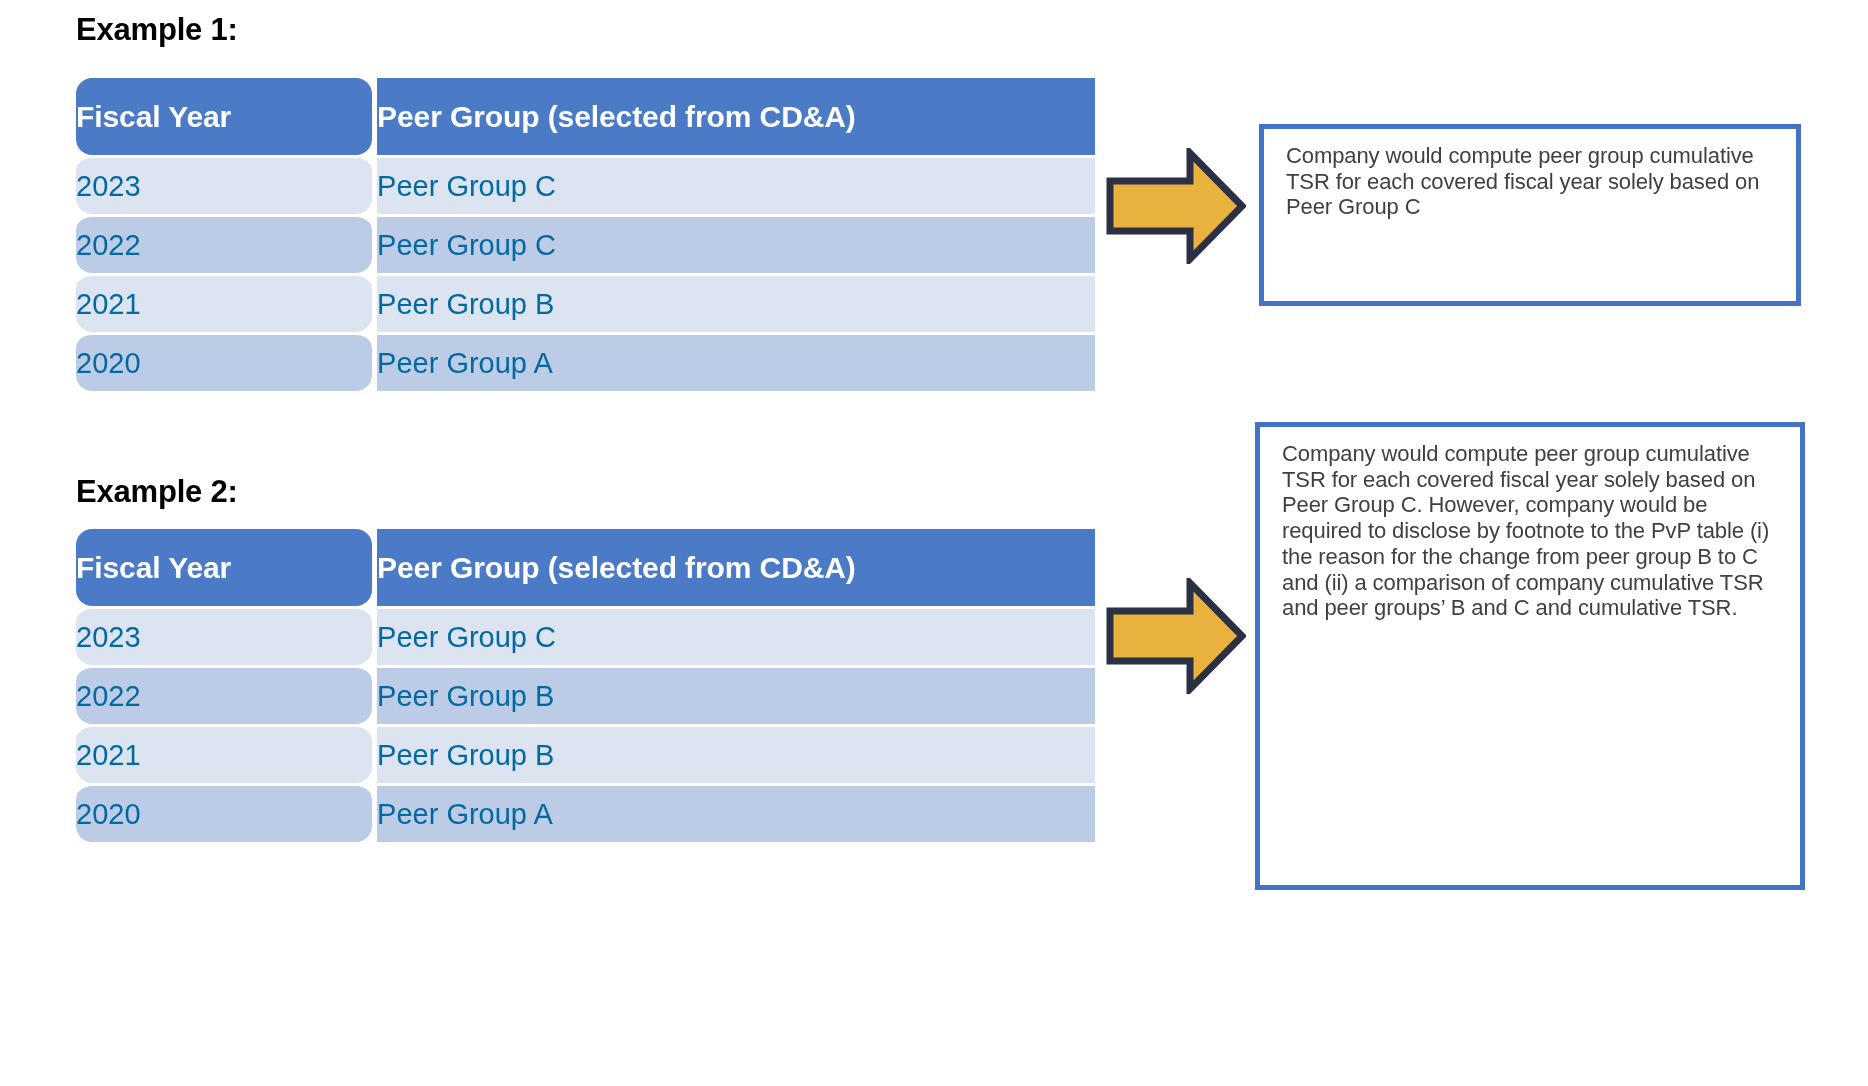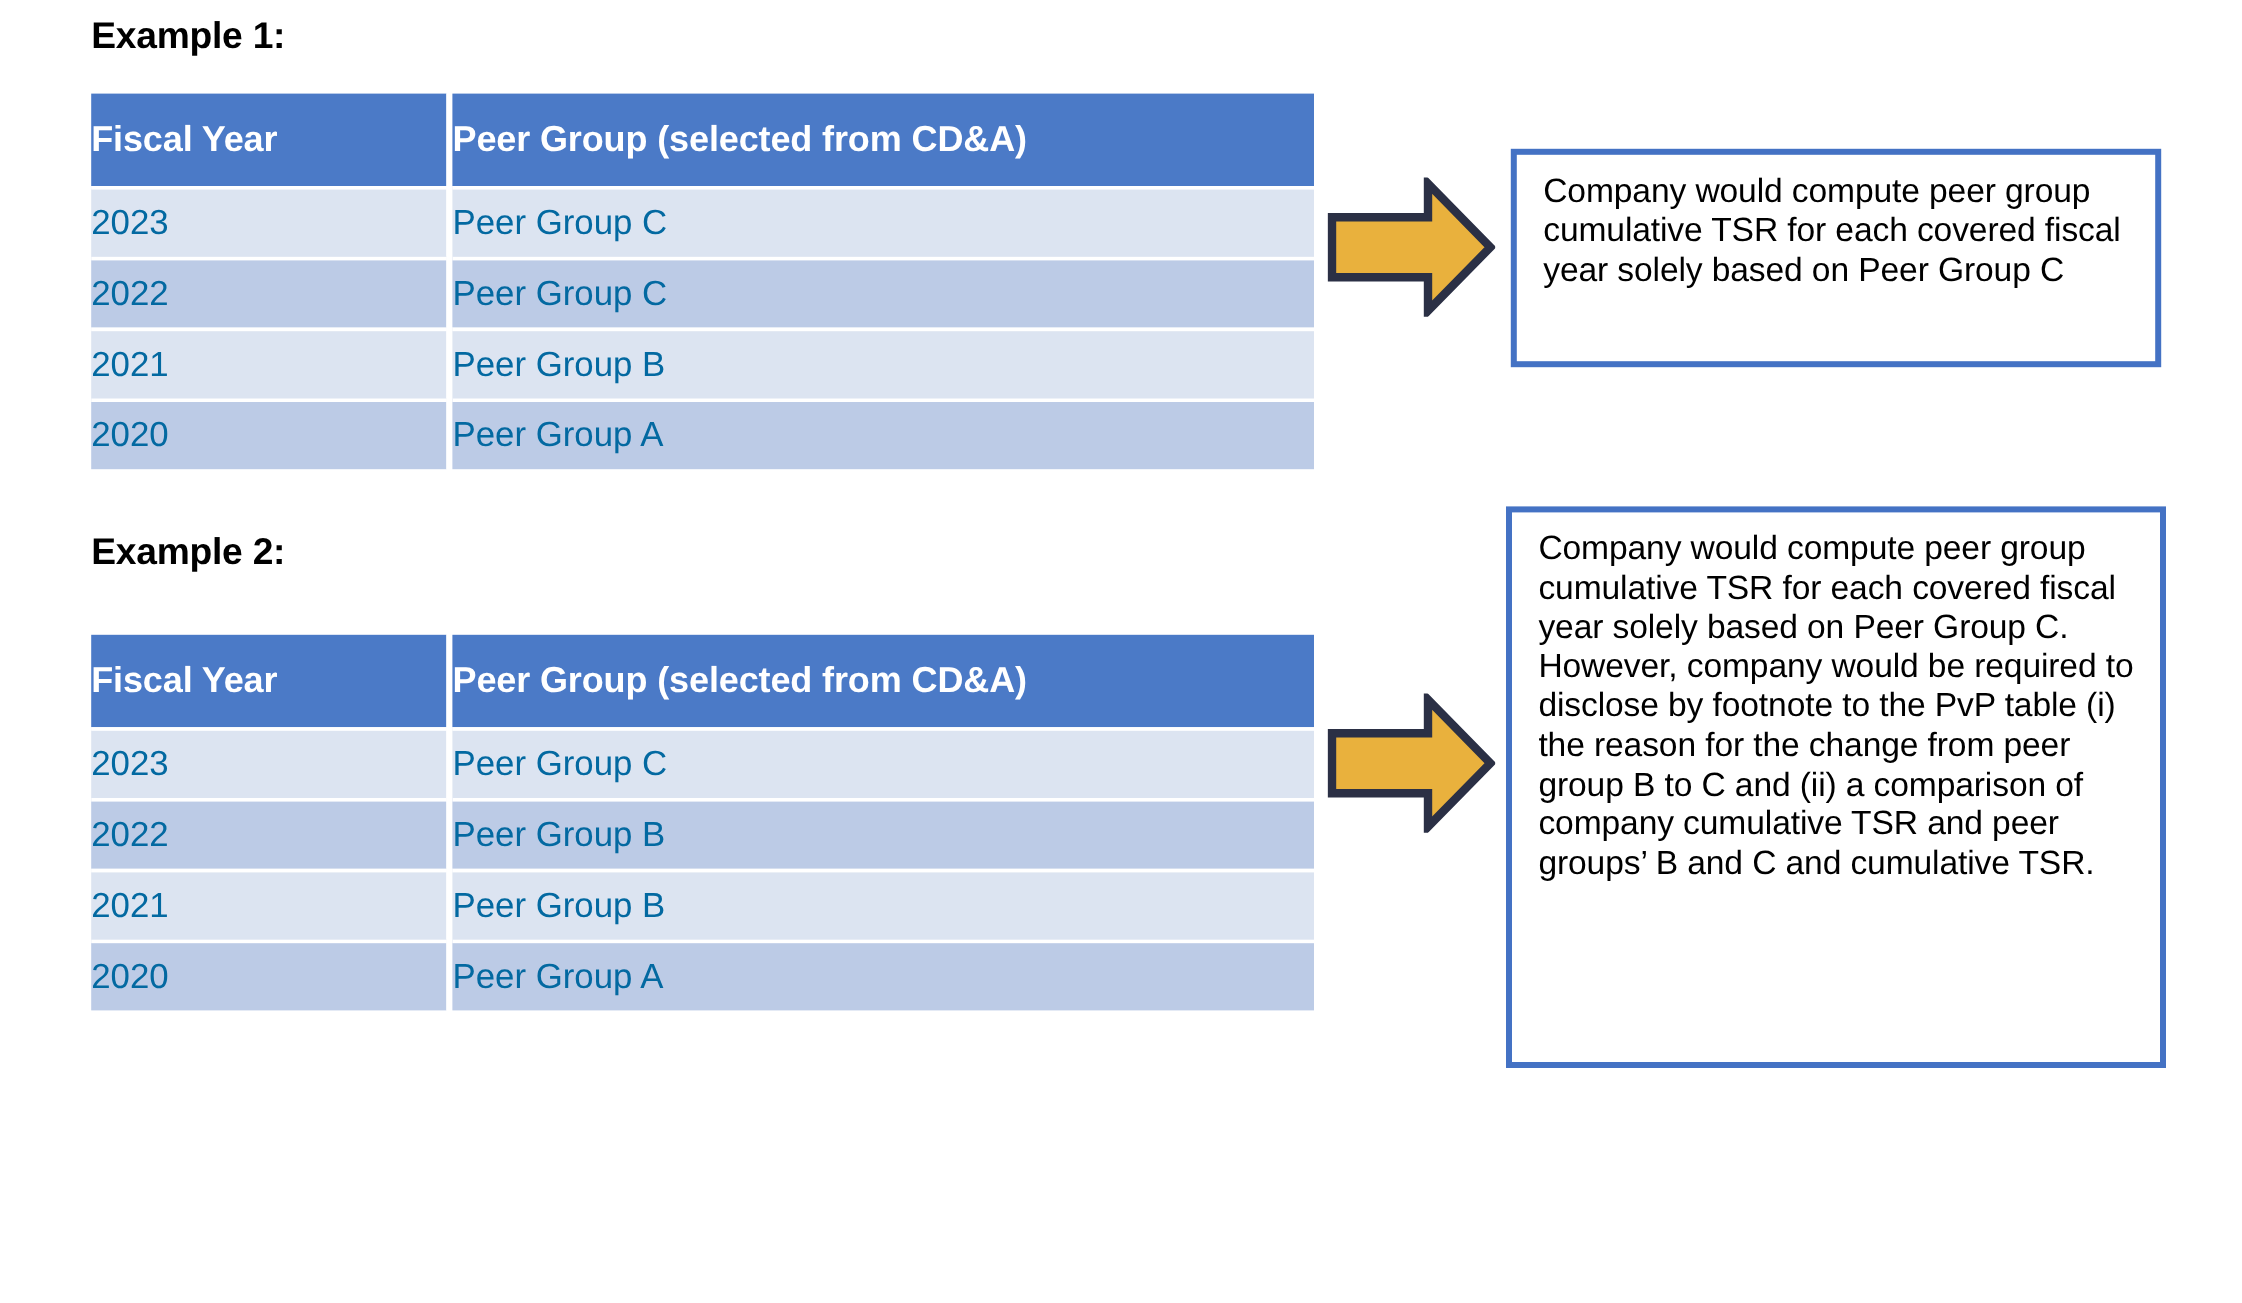--- a/index.html
+++ b/index.html
@@ -25,41 +25,41 @@
   
   .example-heading {
     position: absolute;
     font-size: 31px;
     font-weight: bold;
     color: #000000;
     letter-spacing: -0.2px;
     white-space: nowrap;
   }
   #heading-1 { left: 76px; top: 12px; }
-  #heading-2 { left: 76px; top: 442px; text-align: center; }
+  #heading-2 { left: 76px; top: 474px; text-align: center; }
 
   
   .peer-table {
     position: absolute;
     left: 76px;
     width: 1019px;
     border-collapse: separate;
     border-spacing: 0;
   }
   #table-1 { top: 78px; }
   #table-2 { top: 529px; }
 
   .peer-table td, .peer-table th {
     padding: 0;
     margin: 0;
     vertical-align: middle;
     text-align: left;
   }
 
-  .col-year   { width: 298px; }
+  .col-year   { width: 298px; border-radius: 16px; }
   .col-group  { width: 721px; }
 
   .hdr-cell {
     background: #4B7AC7;
     color: #ffffff;
     font-size: 30px;
     font-weight: bold;
     height: 77px;
     padding-left: 20px;
     box-sizing: border-box;
@@ -109,23 +109,23 @@
     width: 542px;
     height: 182px;
   }
   #callout-2 {
     left: 1255px;
     top: 422px;
     width: 550px;
     height: 468px;
   }
   .callout-text {
-    font-size: 28px;
+    font-size: 22px;
     line-height: 1.17;
-    color: #000000;
+    color: #404040;
     margin: 0;
     letter-spacing: -0.1px;
   }
 </style>
 </head>
 <body>
 
 <div class="canvas">
 
   <div class="example-heading" id="heading-1">Example 1:</div>

